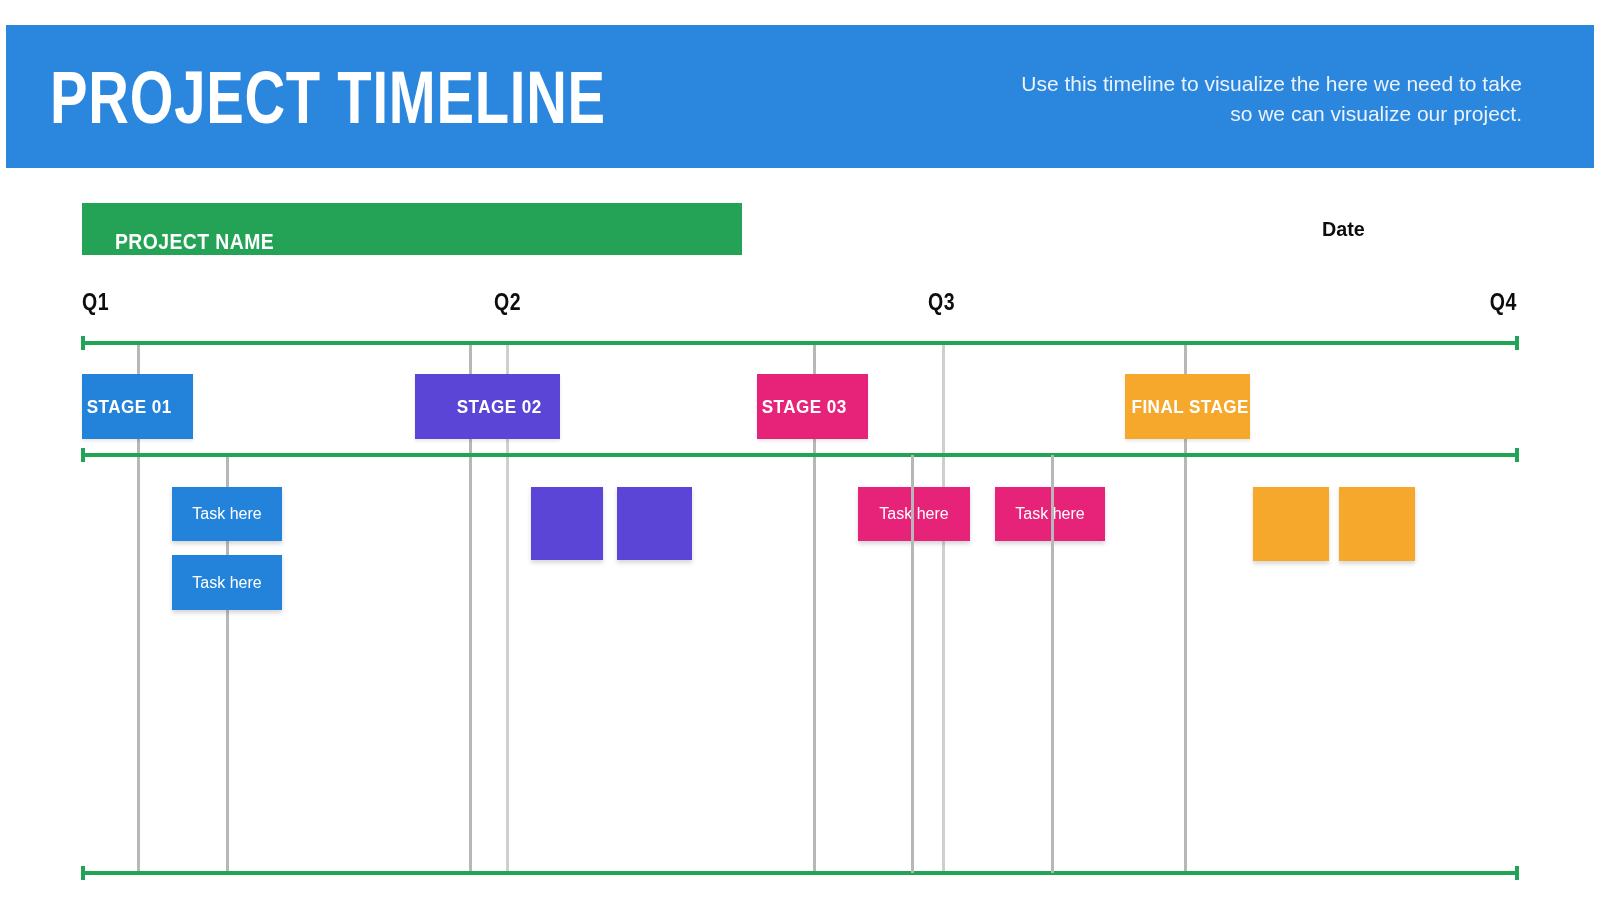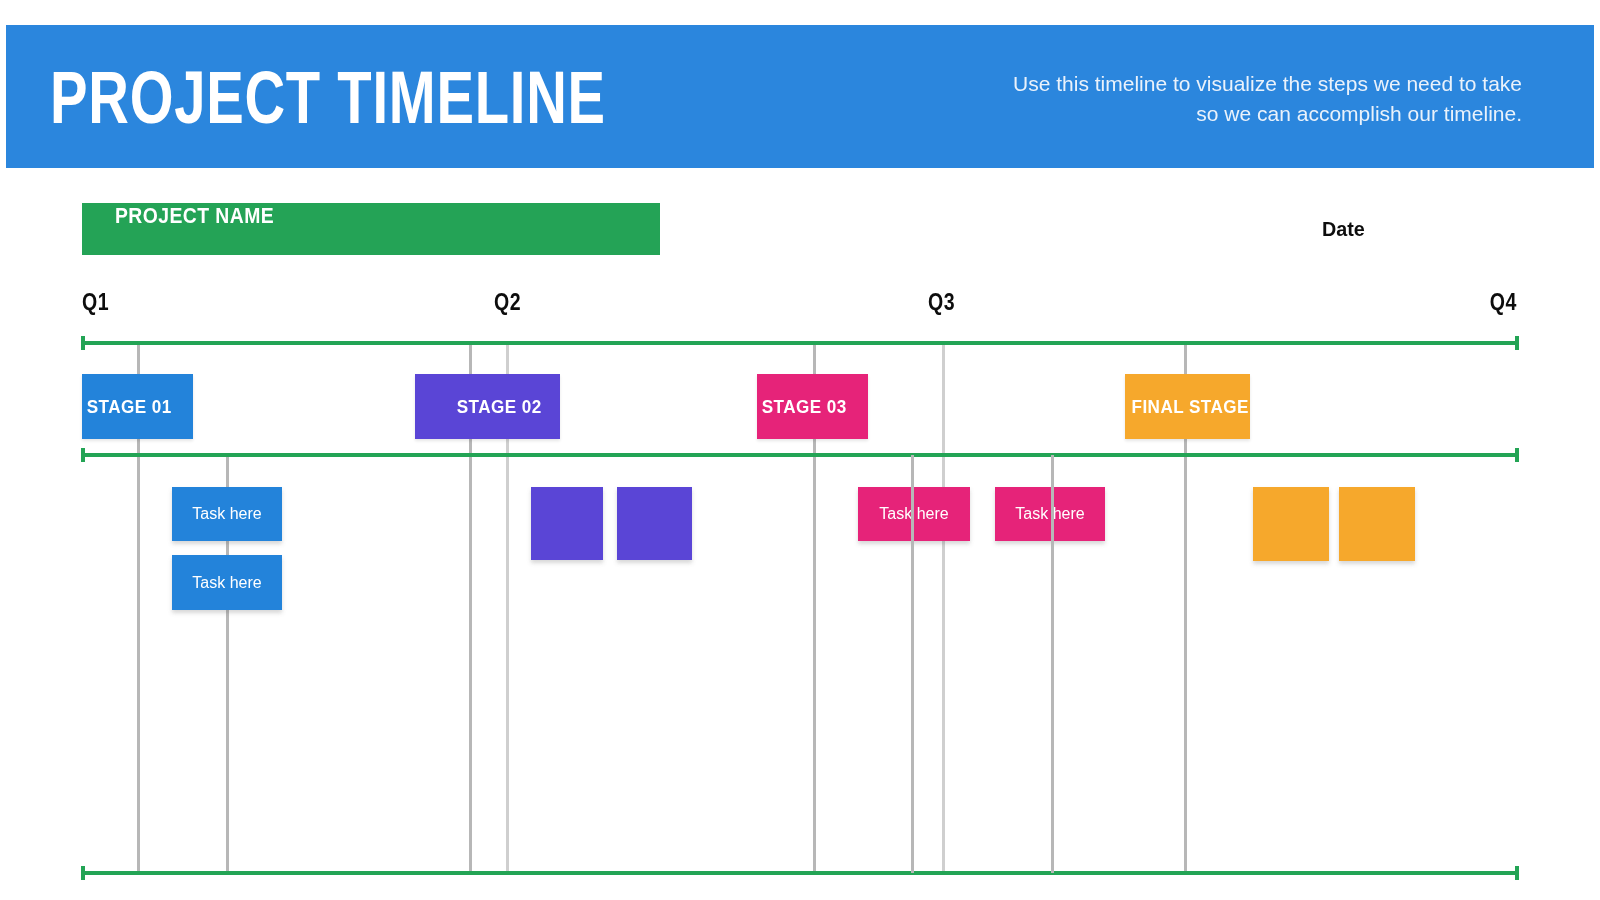--- a/index.html
+++ b/index.html
@@ -13,21 +13,21 @@
   .title-wrap{position:absolute;left:44px;top:36px;height:72px;white-space:nowrap;}
   .title-wrap span{
     display:inline-block;transform:scaleX(.75);transform-origin:left center;
     font-size:75px;font-weight:bold;color:#ffffff;letter-spacing:1px;line-height:72px;
   }
   .subtitle{
     position:absolute;right:72px;top:44px;text-align:right;
     font-size:21px;line-height:30px;color:#eaf2fb;font-weight:400;
   }
   
-  .name-bar{position:absolute;left:82px;top:185px;width:578px;height:52px;display:flex;align-items:flex-start;}
+  .name-bar{position:absolute;left:82px;top:185px;width:660px;height:52px;display:flex;align-items:flex-end;}
   .name-bar span{
     display:inline-block;margin-left:33px;transform:scaleX(.88);transform-origin:left center;
     font-size:22px;font-weight:bold;color:#ffffff;letter-spacing:.5px;white-space:nowrap;
   }
   .date-label{position:absolute;left:1322px;top:199px;font-size:21px;font-weight:bold;color:#0d0d0d;}
   .date-label span{display:inline-block;transform:scaleX(.94);transform-origin:left center;}
   
   .qlabel{position:absolute;top:271px;font-size:23px;font-weight:bold;color:#0d0d0d;white-space:nowrap;}
   .qlabel span{display:inline-block;transform:scaleX(.85);transform-origin:left center;letter-spacing:.5px;}
   .q1{left:82px;}
@@ -79,22 +79,22 @@
 </head>
 <body>
 
 <div id="canvas">
 
   <div class="header" style="background: rgb(43, 134, 221);">
     <div class="title-wrap">
       <span>PROJECT TIMELINE</span>
     </div>
     <div class="subtitle">
-      <div>Use this timeline to visualize the steps we need to take</div>
-      <div>so we can accomplish our timeline.</div>
+      <div>Use this timeline to visualize the here we need to take</div>
+      <div>so we can visualize our project.</div>
     </div>
   </div>
 
   <div class="name-bar" style="background: rgb(36, 163, 86);">
     <span>PROJECT NAME</span>
   </div>
   <div class="date-label">
     <span>Date</span>
   </div>
 

